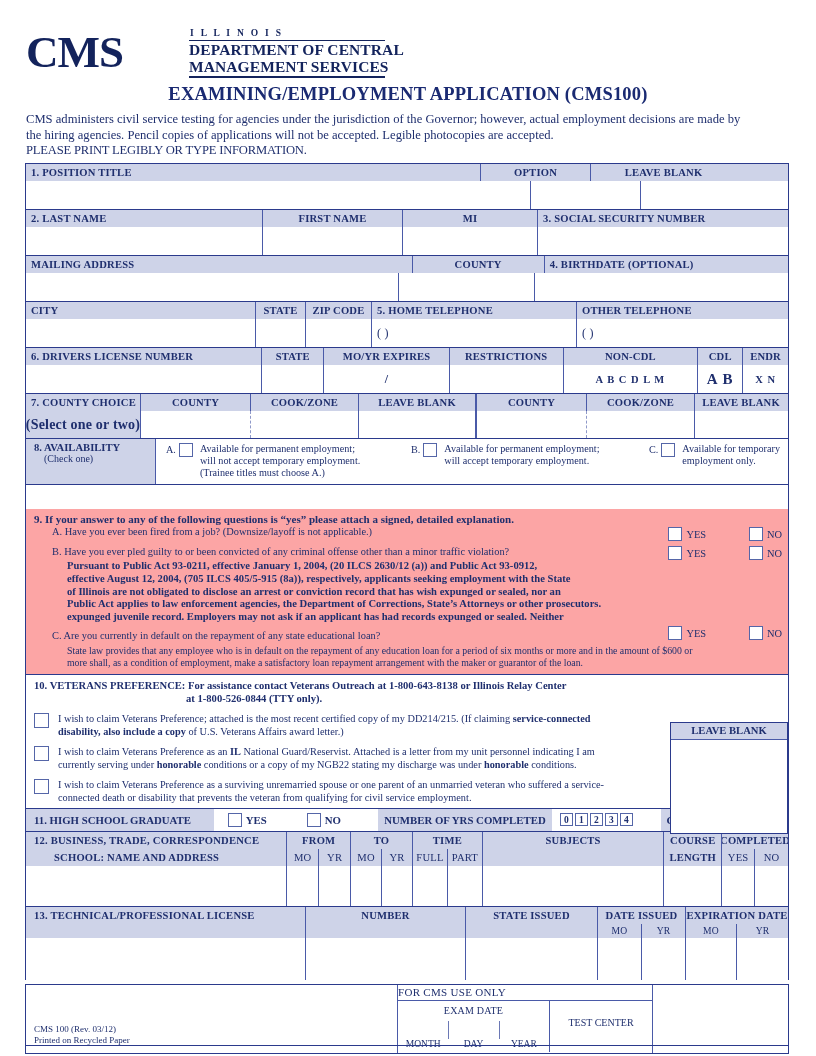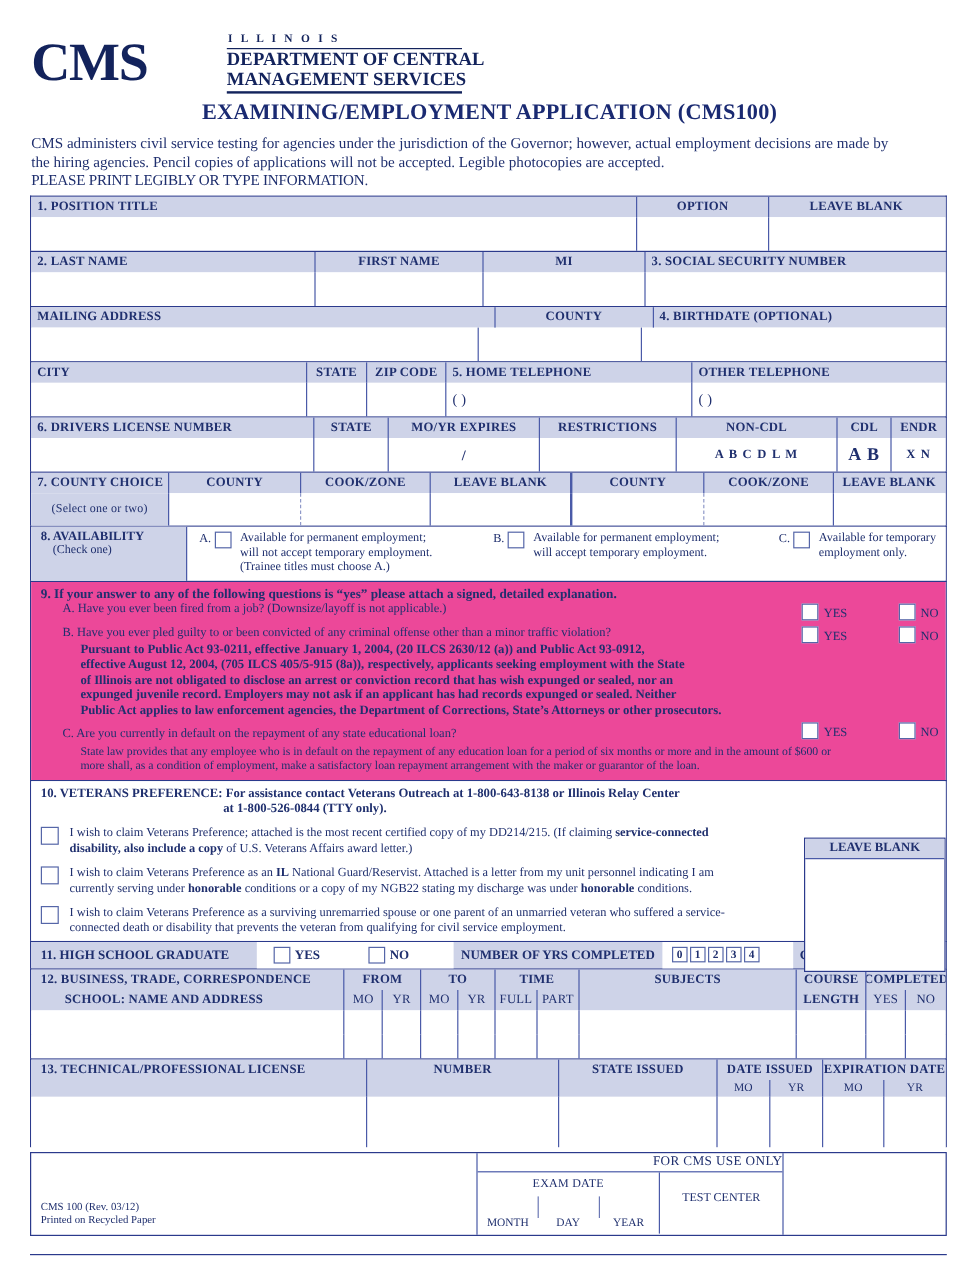--- a/index.html
+++ b/index.html
@@ -79,21 +79,21 @@
   .avail-lbl{
     width:130px;background:#ced3e8;border-right:1px solid #4a5aa8;box-sizing:border-box;
     padding:3px 0 0 8px;font-size:10.6px;font-weight:bold;
   }
   .avail-lbl .sub{font-weight:normal;font-size:10px;padding-left:10px;}
   .avail-opt{display:flex;padding:4px 0 4px 10px;font-size:10.2px;line-height:12.2px;font-weight:normal;}
   .avail-opt .ltr{font-weight:normal;margin-right:3px;padding-top:1px;}
   .avail-opt .txt{padding-left:3px;}
 
   
-  .q9{background:#ec4899;padding:4px 6px 5px 8px;position:relative;font-size:10.4px;line-height:12.6px;}
+  .q9{background:#fca5a5;padding:4px 6px 5px 8px;position:relative;font-size:10.4px;line-height:12.6px;margin-top:24px;}
   .q9 .t1{font-weight:bold;font-size:11px;}
   .q9 .ind{padding-left:18px;}
   .q9 .ind2{padding-left:33px;font-weight:bold;font-size:10.6px;}
   .q9 .ind3{padding-left:33px;font-size:9.8px;line-height:12px;}
   .ynrow{position:absolute;right:6px;font-size:10.4px;}
   .ynrow .yes{display:inline-block;width:78px;}
 
   
   .v10{background:#fff;padding:4px 6px 4px 8px;font-size:10.6px;line-height:13px;position:relative;}
   .v10 .hd{font-weight:bold;}
@@ -114,21 +114,21 @@
   
   .r11{display:flex;align-items:center;background:#ced3e8;height:22px;font-size:10.8px;font-weight:bold;}
   .r11 .seg{display:flex;align-items:center;height:22px;box-sizing:border-box;}
   .r11 .white{background:#fff;}
 
   
   .footer{border:1.6px solid #2b3a8c;display:flex;height:68px;background:#fff;position:relative;}
   .f-left{width:372px;border-right:1.2px solid #4a5aa8;box-sizing:border-box;position:relative;}
   .f-left .meta{position:absolute;left:8px;bottom:6px;font-size:9px;line-height:11.5px;font-weight:normal;}
   .f-mid{width:255px;box-sizing:border-box;border-right:1.2px solid #4a5aa8;}
-  .f-cms{text-align:right;font-size:11px;font-weight:normal;border-bottom:1.2px solid #4a5aa8;height:15px;line-height:15px;letter-spacing:.3px;}
+  .f-cms{text-align:left;font-size:11px;font-weight:normal;border-bottom:1.2px solid #4a5aa8;height:15px;line-height:15px;letter-spacing:.3px;}
   .f-cols{display:flex;height:51px;}
   .f-exam{width:152px;border-right:1.2px solid #4a5aa8;box-sizing:border-box;position:relative;}
   .f-exam .lbl{text-align:center;font-size:10px;font-weight:normal;padding-top:4px;letter-spacing:.2px;}
   .f-exam .mdy{position:absolute;bottom:3px;left:0;right:0;display:flex;font-size:9.5px;font-weight:normal;}
   .f-exam .mdy span{flex:1;text-align:center;}
   .f-exam .tick{position:absolute;width:1px;background:#6b78b5;}
   .f-test{flex:1;text-align:center;font-size:10px;font-weight:normal;padding-top:16px;}
   .f-right{flex:1;}
   .baseline{position:absolute;left:25px;right:27px;top:1045px;height:1.4px;background:#2b3a8c;}
 </style>
@@ -153,21 +153,21 @@
   <div class="intro">
     <div>CMS administers civil service testing for agencies under the jurisdiction of the Governor;  however, actual employment decisions are made by</div>
     <div>the hiring agencies.  Pencil copies of applications will not be accepted.  Legible photocopies are accepted.</div>
     <div class="caps">PLEASE PRINT LEGIBLY OR TYPE INFORMATION.</div>
   </div>
 
   <div class="form">
 
     <div class="band">
       <div class="row hdr">
-        <div class="cell" style="width:505px">1.  POSITION TITLE</div>
+        <div class="cell" style="width:455px">1.  POSITION TITLE</div>
         <div class="cell ctr" style="width:110px">OPTION</div>
         <div class="cell ctr last" style="width:145px">LEAVE BLANK</div>
       </div>
       <div class="row entry">
         <div class="cell" style="width:505px"></div>
         <div class="cell" style="width:110px"></div>
         <div class="cell last" style="width:145px"></div>
       </div>
     </div>
 
@@ -241,21 +241,21 @@
       <div class="row hdr">
         <div class="cell" style="width:115px">7.  COUNTY CHOICE</div>
         <div class="cell ctr" style="width:110px">COUNTY</div>
         <div class="cell ctr" style="width:108px">COOK/ZONE</div>
         <div class="cell ctr" style="width:118px;border-right:2.5px solid #4a5aa8">LEAVE BLANK</div>
         <div class="cell ctr" style="width:110px">COUNTY</div>
         <div class="cell ctr" style="width:108px">COOK/ZONE</div>
         <div class="cell ctr last" style="width:92px">LEAVE BLANK</div>
       </div>
       <div class="row" style="height:27px;background:#fff">
-        <div class="cell hdr ctr" style="width:115px;font-weight:normal;font-size:10px">(Select one or two)</div>
+        <div class="cell hdr ctr" style="width:115px;font-weight:bold;font-size:14px">(Select one or two)</div>
         <div class="cell" style="width:110px;border-right:1px dashed #8f99c9"></div>
         <div class="cell" style="width:108px"></div>
         <div class="cell" style="width:118px;border-right:2.5px solid #4a5aa8"></div>
         <div class="cell" style="width:110px;border-right:1px dashed #8f99c9"></div>
         <div class="cell" style="width:108px"></div>
         <div class="cell last" style="width:92px"></div>
       </div>
     </div>
 
     <div class="band">
@@ -293,22 +293,22 @@
     </div>
 
     <div class="band">
       <div class="q9">
         <div class="t1">9.  If your answer to any of the following questions is “yes” please attach a signed, detailed explanation.</div>
         <div class="ind" style="margin-top:1px">A.  Have you ever been fired from a job?  (Downsize/layoff is not applicable.)</div>
         <div class="ind" style="margin-top:7px">B.  Have you ever pled guilty to or been convicted of any criminal offense other than a minor traffic violation?</div>
         <div class="ind2" style="margin-top:2px">Pursuant to Public Act 93-0211, effective January 1, 2004, (20 ILCS 2630/12 (a)) and Public Act 93-0912,</div>
         <div class="ind2">effective August 12, 2004, (705 ILCS 405/5-915 (8a)), respectively, applicants seeking employment with the State</div>
         <div class="ind2">of Illinois are not obligated to disclose an arrest or conviction record that has wish expunged or sealed, nor an</div>
+        <div class="ind2">Public Act applies to law enforcement agencies, the Department of Corrections, State’s Attorneys or other prosecutors.</div>
         <div class="ind2">expunged juvenile record.  Employers may not ask if an applicant has had records expunged or sealed.  Neither</div>
-        <div class="ind2">Public Act applies to law enforcement agencies, the Department of Corrections, State’s Attorneys or other prosecutors.</div>
         <div class="ind" style="margin-top:7px">C.  Are you currently in default on the repayment of any state educational loan?</div>
         <div class="ind3" style="margin-top:2px">State law provides that any employee who is in default on the repayment of any education loan for a period of six months or more and in the amount of $600 or</div>
         <div class="ind3">more shall, as a condition of employment, make a satisfactory loan repayment arrangement with the maker or guarantor of the loan.</div>
 
         <div class="ynrow" style="top:18px">
           <span class="yes"><span class="cb"></span><span>YES</span></span>
           <span><span class="cb"></span><span>NO</span></span>
         </div>
         <div class="ynrow" style="top:37px">
           <span class="yes"><span class="cb"></span><span>YES</span></span>

